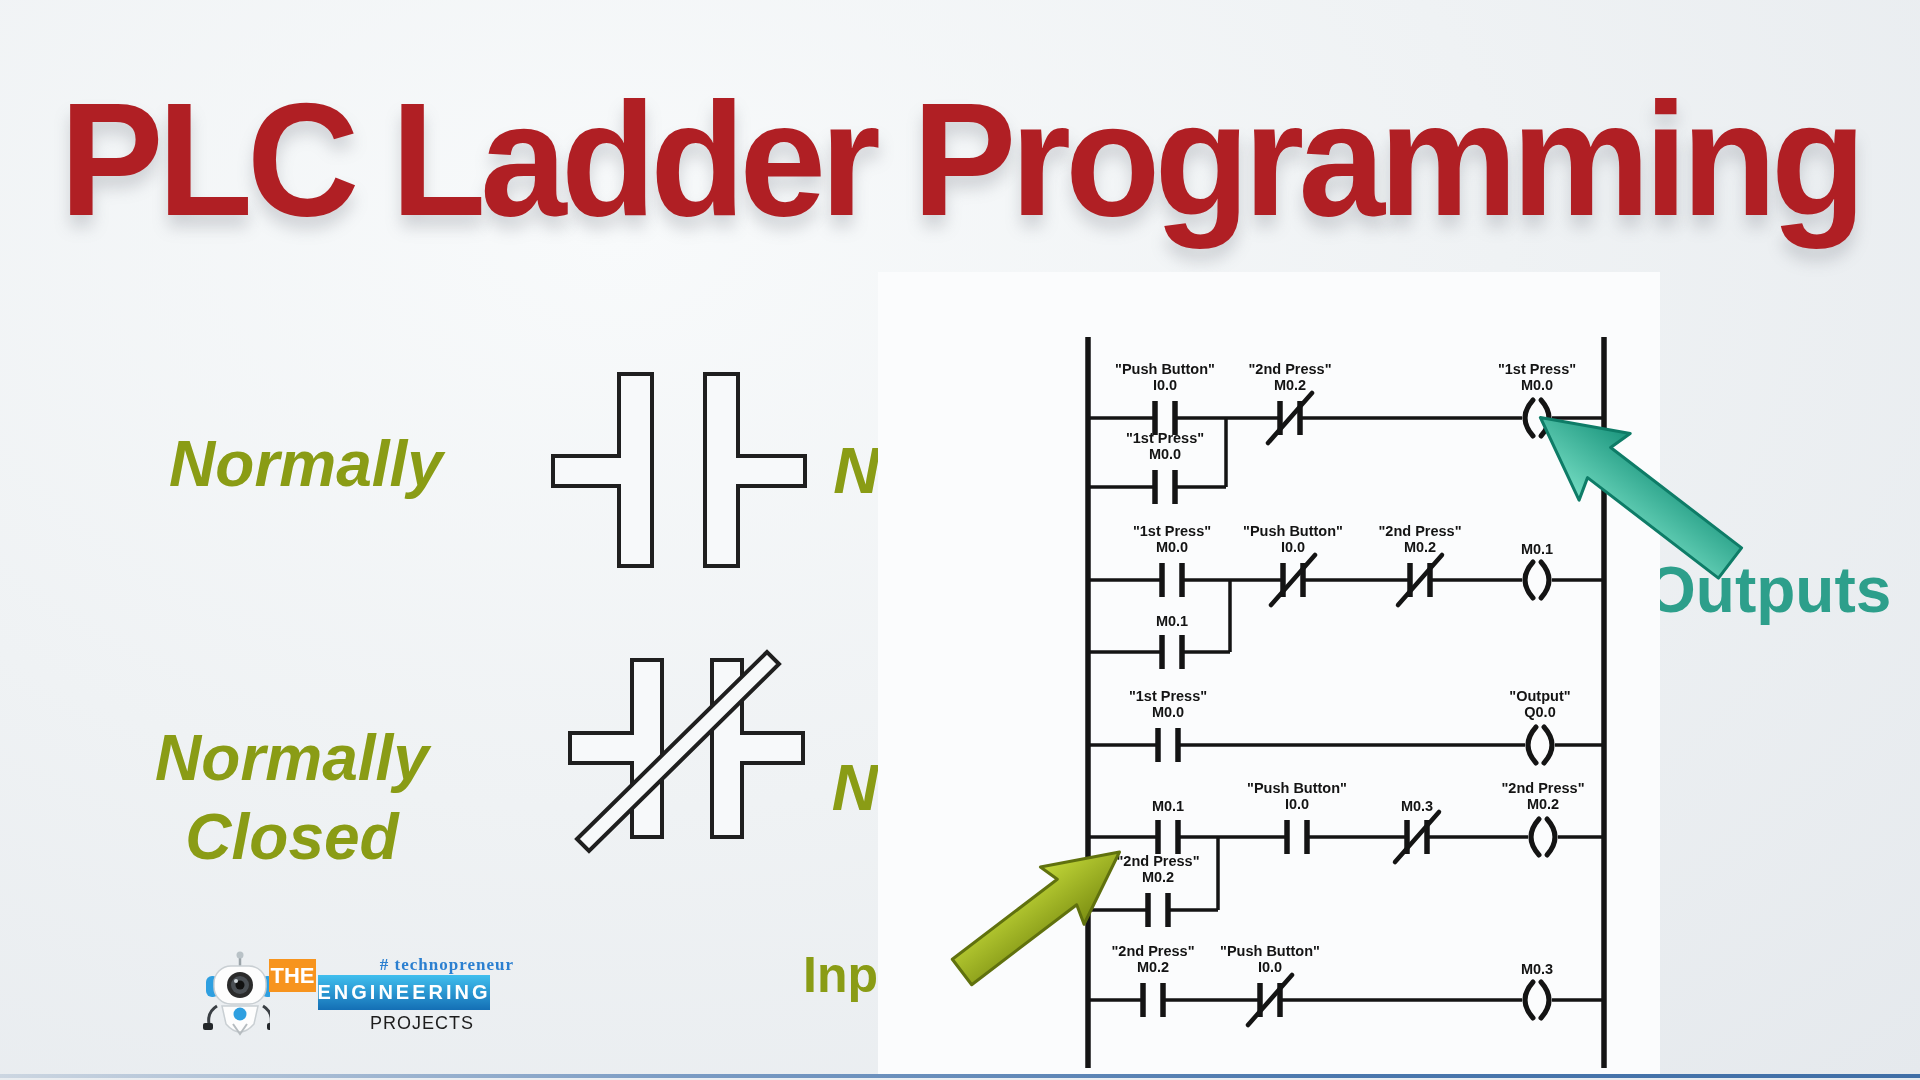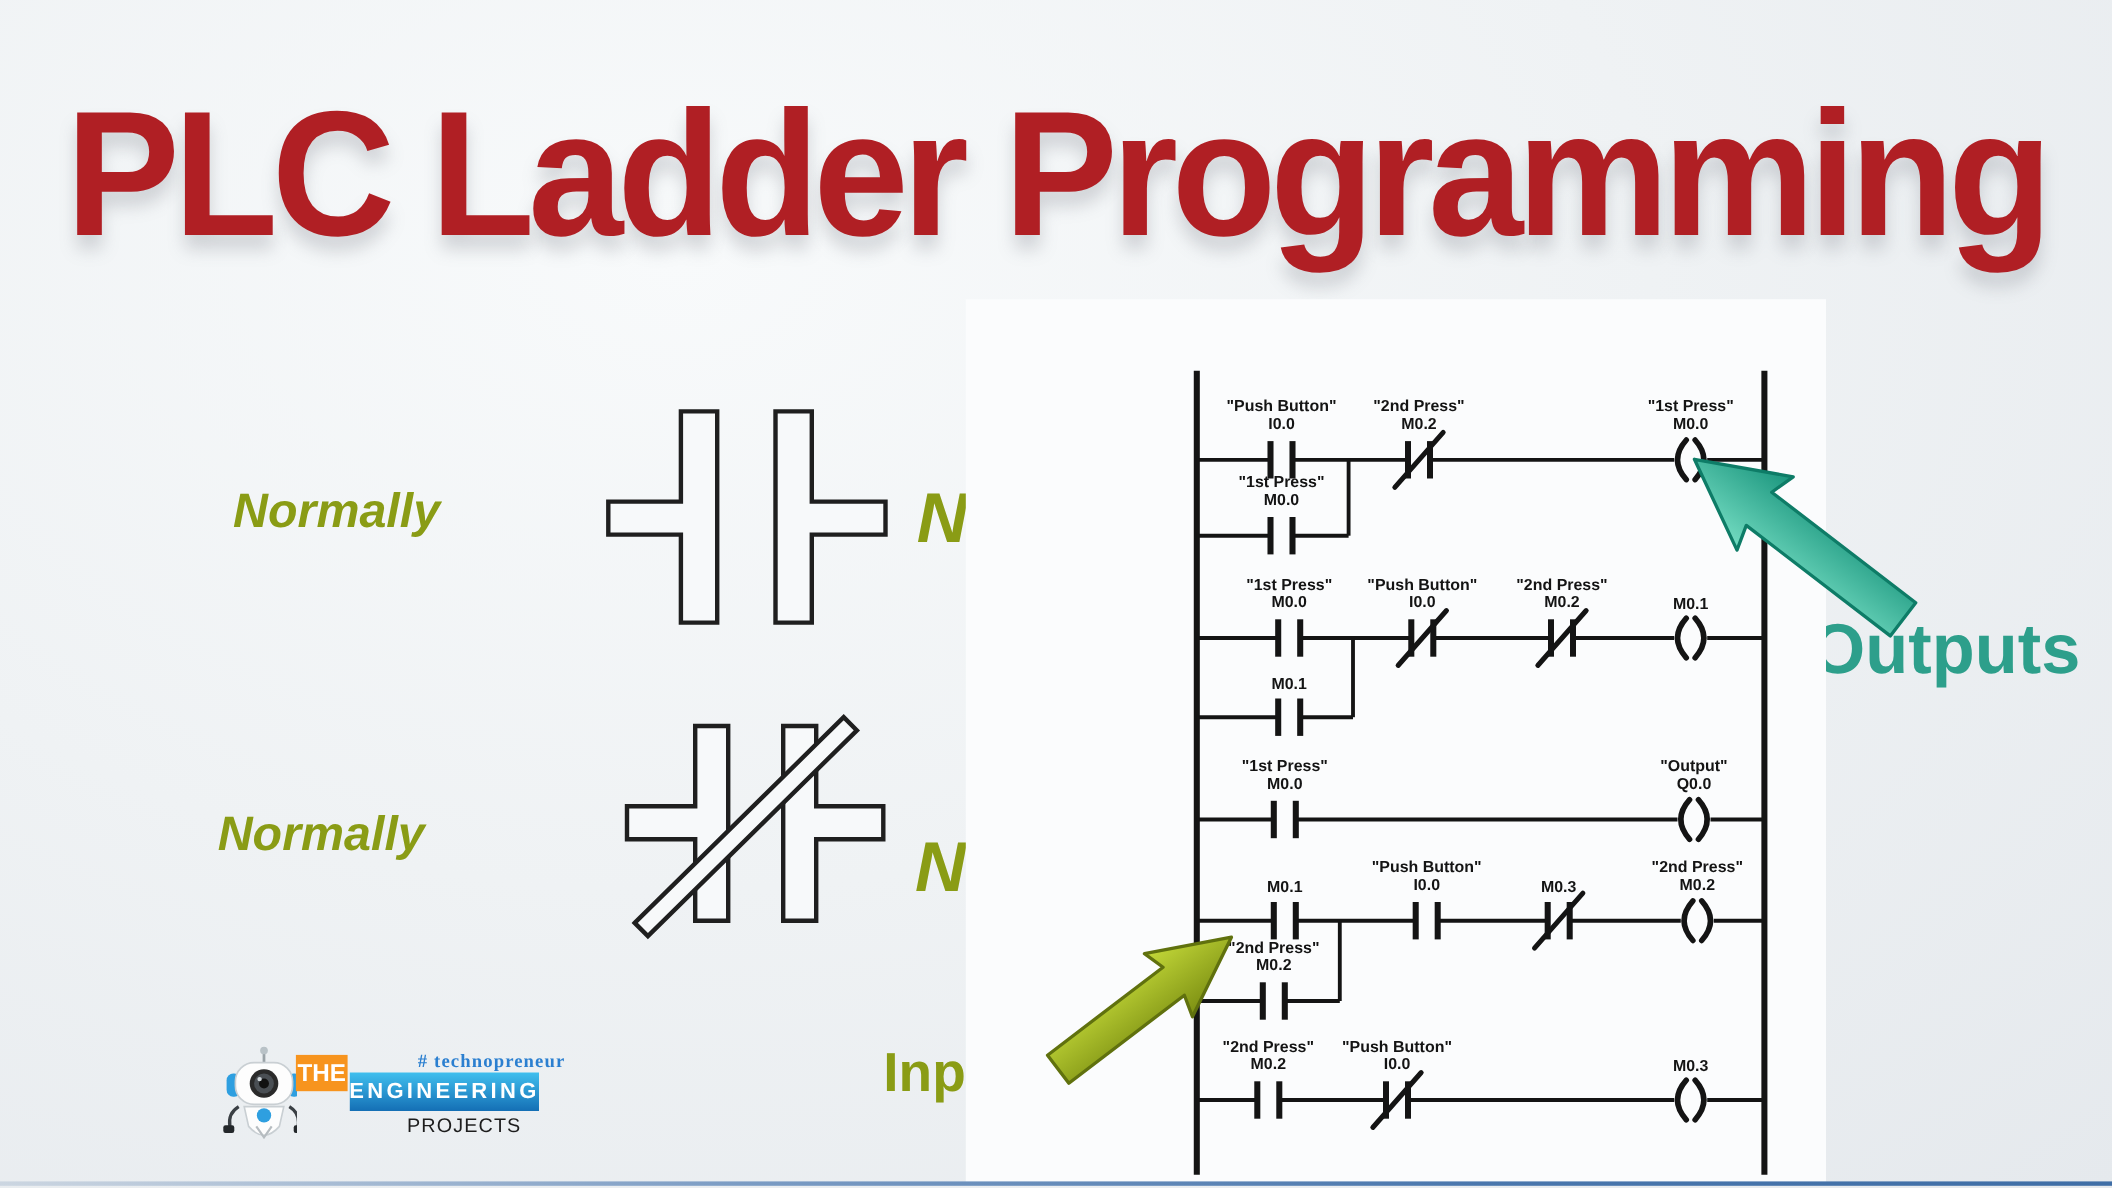--- a/index.html
+++ b/index.html
@@ -10,21 +10,21 @@
   }
   .title{
     position:absolute;top:74px;left:0;right:0;text-align:center;
     font-size:162px;font-weight:bold;letter-spacing:-6px;line-height:170px;
     color:#b01f24;white-space:nowrap;
     transform:scaleX(0.96);transform-origin:50% 50%;
     text-shadow:0 12px 16px rgba(110,115,125,0.28);
   }
   .legend-label{
     position:absolute;width:400px;text-align:center;
-    font-size:44px;line-height:79px;font-weight:bold;font-style:italic;color:#8a9c15;
+    font-size:64px;line-height:79px;font-weight:bold;font-style:italic;color:#8a9c15;
   }
   .no-label{left:106px;top:425px;}
   .nc-label{left:92px;top:719px;}
   .abbr{
     position:absolute;width:200px;text-align:center;
     font-size:64px;font-weight:bold;font-style:italic;color:#8a9c15;line-height:64px;
   }
   .no-abbr{left:776px;top:439px;}
   .nc-abbr{left:778px;top:756px;}
   .io-label{position:absolute;width:200px;text-align:center;font-weight:bold;line-height:1;}
@@ -73,20 +73,21 @@
 <div class="stage">
 
   <div class="title">PLC Ladder Programming</div>
 
   <div class="legend-label no-label">
     <div>Normally</div>
   </div>
 
   <div class="legend-label nc-label">
     <div>Normally</div>
+    <div>Closed</div>
   </div>
 
   <div class="abbr no-abbr">No</div>
   <div class="abbr nc-abbr">NC</div>
 
   <div class="io-label inputs-label">Inputs</div>
   <div class="io-label outputs-label">Outputs</div>
 
   <svg class="overlay-svg" width="1920" height="1080" viewBox="0 0 1920 1080">
     <defs>

